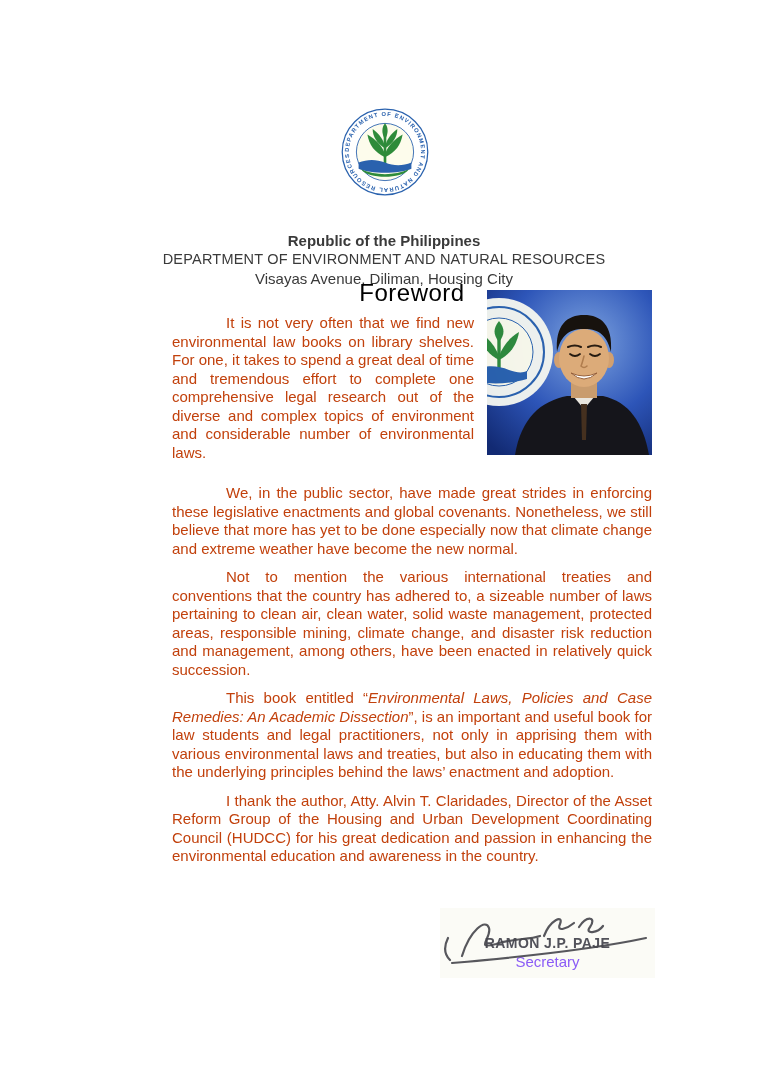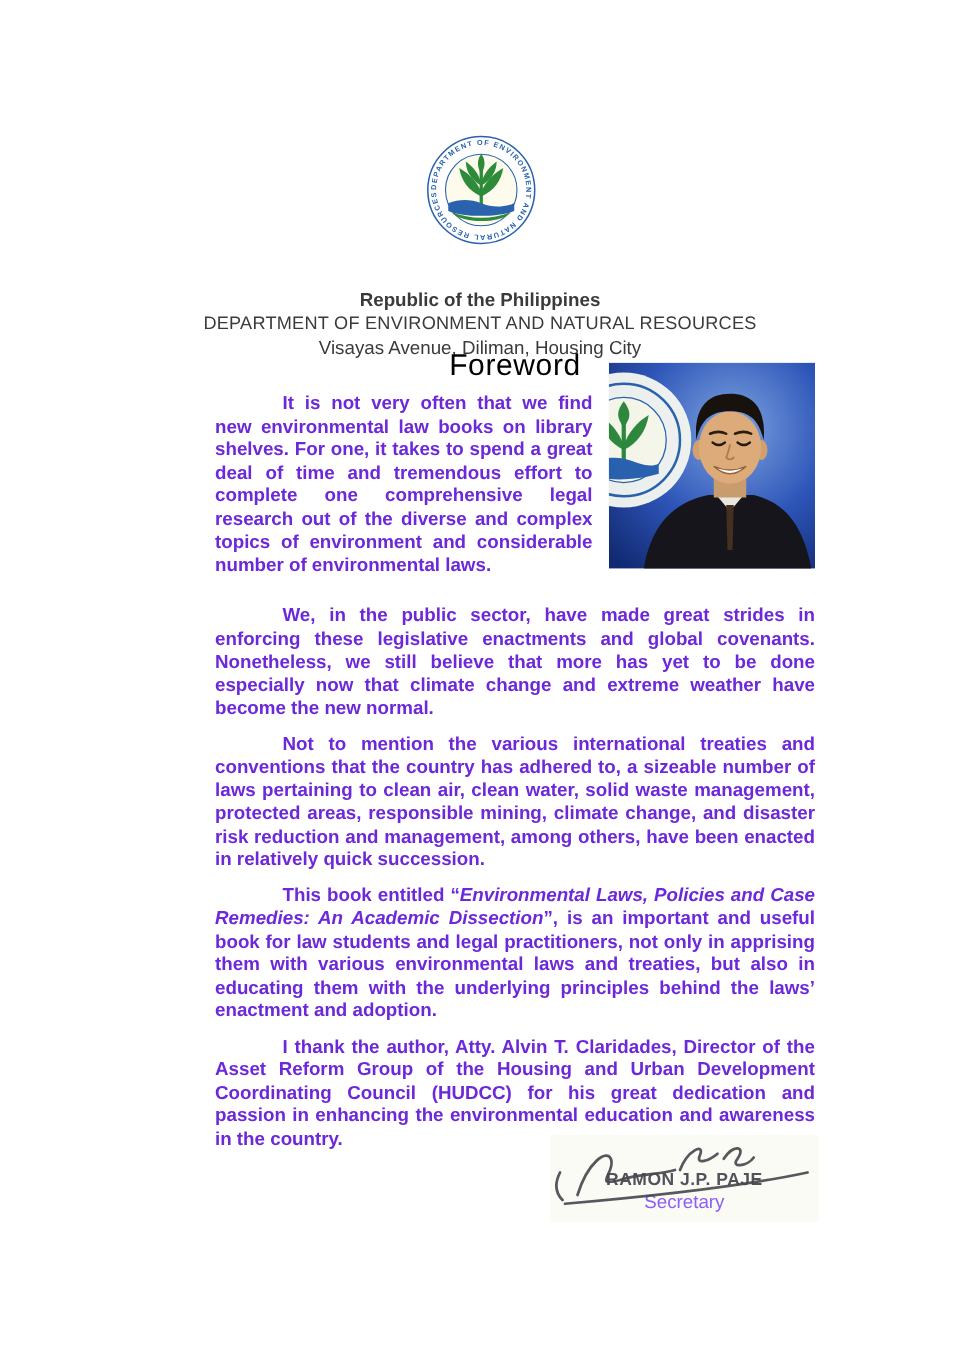--- a/index.html
+++ b/index.html
@@ -14,21 +14,21 @@
   .lh-dept{font-size:14.5px;letter-spacing:0.2px;}
   .lh-address{font-size:15px;}
 
   .doc-title{position:absolute;left:172px;top:279px;width:480px;text-align:center;
              font-size:24px;font-weight:normal;color:#000000;letter-spacing:0.5px;}
 
   .portrait{position:absolute;left:487px;top:290px;width:165px;height:165px;overflow:hidden;}
   .portrait svg{display:block;width:100%;height:100%;}
 
   .bodytext{position:absolute;left:172px;top:314px;width:480px;font-size:15px;line-height:18.5px;
-            text-align:justify;color:#6d28d9;font-weight:bold;}
+            text-align:justify;color:#c2410c;}
   .bodytext p{margin:0 0 10px 0;text-indent:54px;}
   .p1{width:302px;min-height:160px;}
   .book-title{font-style:italic;}
 
   .signature{position:absolute;left:440px;top:908px;width:215px;height:70px;background:#fbfbf6;text-align:center;}
   .sig-name{position:absolute;left:0;top:27px;width:100%;font-size:14px;font-weight:bold;
             color:#52525a;letter-spacing:0.4px;z-index:1;}
   .sig-role{position:absolute;left:0;top:45px;width:100%;font-size:15px;color:#8b5cf6;z-index:1;}
   .scrawl{position:absolute;left:0;top:0;width:215px;height:70px;z-index:2;}
 </style>

